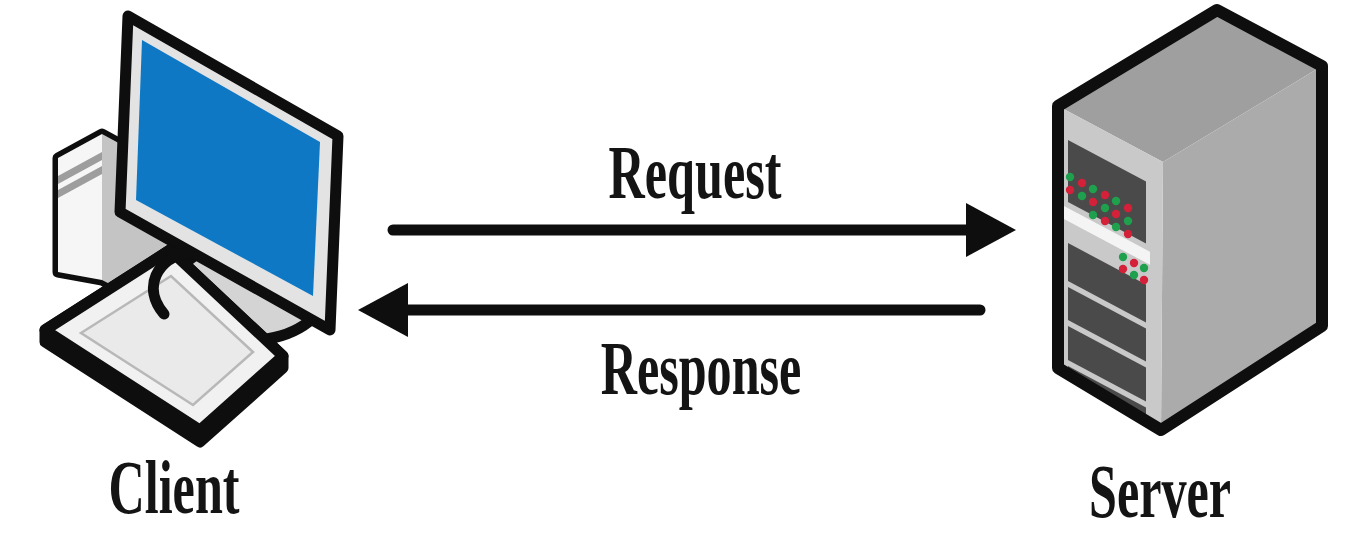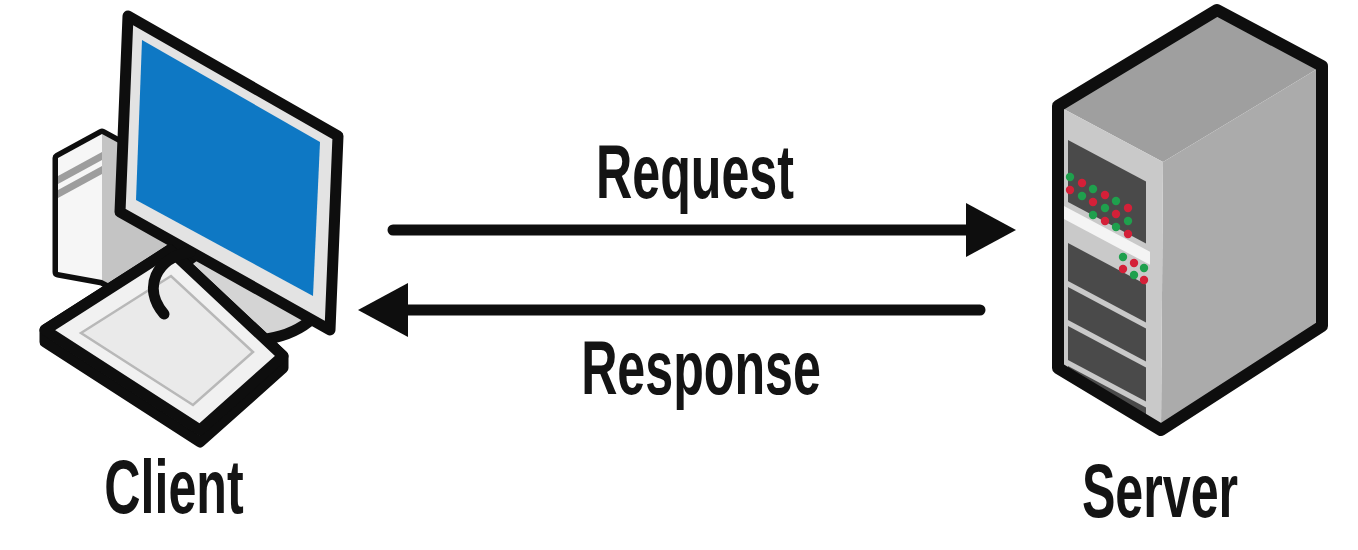--- a/index.html
+++ b/index.html
@@ -1,17 +1,17 @@
 <!DOCTYPE html>
 <html><head>
 <meta charset="utf-8">
 <style>
   html,body{margin:0;padding:0;background:#ffffff;}
   .canvas{position:relative;width:1358px;height:550px;background:#ffffff;overflow:hidden;
-          font-family:Liberation Sans, sans-serif;}
+          font-family:Liberation Serif, serif;}
   .canvas svg{position:absolute;left:0;top:0;}
   .lbl{position:absolute;font-size:76px;line-height:1;font-weight:700;color:#141414;
        white-space:nowrap;transform:translateX(-50%) scaleX(0.66);transform-origin:center;}
   .lbl-request{left:695px;top:134px;}
   .lbl-response{left:701px;top:330px;}
   .lbl-client{left:174px;top:449px;}
   .lbl-server{left:1160px;top:453px;}
   .ol{stroke:#0e0e0e;stroke-linejoin:round;}
 </style>
 </head>

